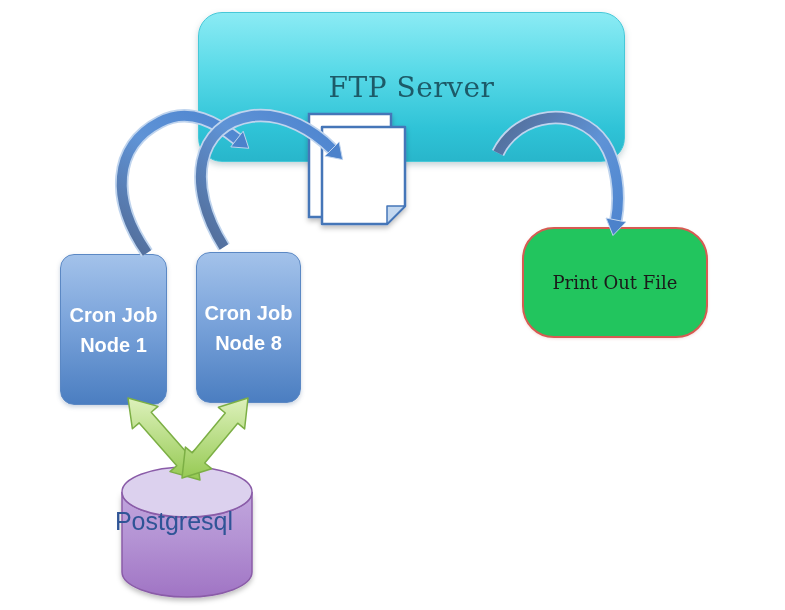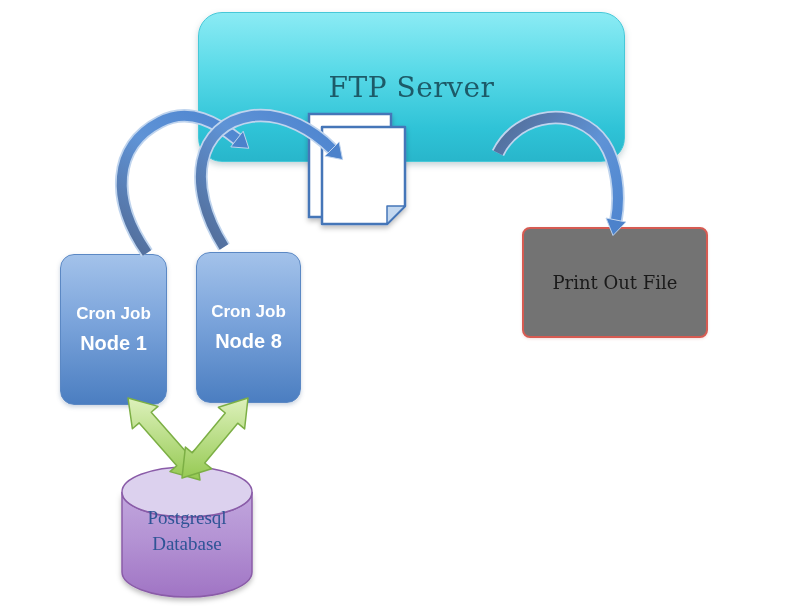--- a/index.html
+++ b/index.html
@@ -27,41 +27,41 @@
   .cron-box{
     border-radius:14px;
     border:1px solid #5B88C4;
     background:linear-gradient(180deg,#A3C2EA 0%,#7BA4DB 45%,#4B7EC1 100%);
     box-shadow:0 2px 4px rgba(80,110,150,.3);
     flex-direction:column;
     color:#fff;font-weight:bold;text-align:center;
   }
   .cron1{left:60px;top:254px;width:107px;height:151px;}
   .cron2{left:196px;top:252px;width:105px;height:151px;}
-  .cron-main{font-size:17px;line-height:1.2;margin-bottom:6px;}
+  .cron-main{font-size:20px;line-height:1.2;margin-bottom:6px;}
   .cron-sub{font-size:20px;line-height:1.2;}
   
   .print-box{
     left:522px;top:227px;width:186px;height:111px;
-    border-radius:8px;
+    border-radius:32px;
     border:2.5px solid #D65B52;
-    background:#737373;
+    background:#22c55e;
     box-shadow:0 1px 3px rgba(200,90,80,.2);
     align-items:center;
   }
   .print-label{
     font-family:"DejaVu Serif",serif;
     font-size:18px;color:#1A1A1A;
   }
   
   .db-label{
-    position:absolute;left:120px;top:505px;width:134px;
+    position:absolute;left:107px;top:505px;width:134px;
     text-align:center;z-index:3;
-    font-family:Liberation Serif, serif;
-    font-size:19px;line-height:1.35;color:#2F5496;
+    font-family:Liberation Sans, sans-serif;
+    font-size:25px;line-height:1.35;color:#2F5496;
   }
   .db-label span{display:block;}
   svg.overlay{position:absolute;left:0;top:0;z-index:2;}
 </style>
 </head>
 <body>
 
 <div class="canvas">
 
   <div class="node ftp-box">
@@ -145,16 +145,15 @@
 
     <g>
       <path d="M498,153 C518,112 577,104 604,143 C616,161 621,193 616,220" fill="none" stroke="#BFD4EE" stroke-width="13.5"></path>
       <path d="M498,153 C518,112 577,104 604,143 C616,161 621,193 616,220" fill="none" stroke="url(#gB3)" stroke-width="10"></path>
       <polygon points="613,235.5 606,218 626,222" fill="#4C82CB" stroke="#BFD4EE" stroke-width="1"></polygon>
     </g>
   </svg>
 
   <div class="db-label">
     <span>Postgresql</span>
-    <span>Database</span>
   </div>
 
 </div>
 
 </body></html>

